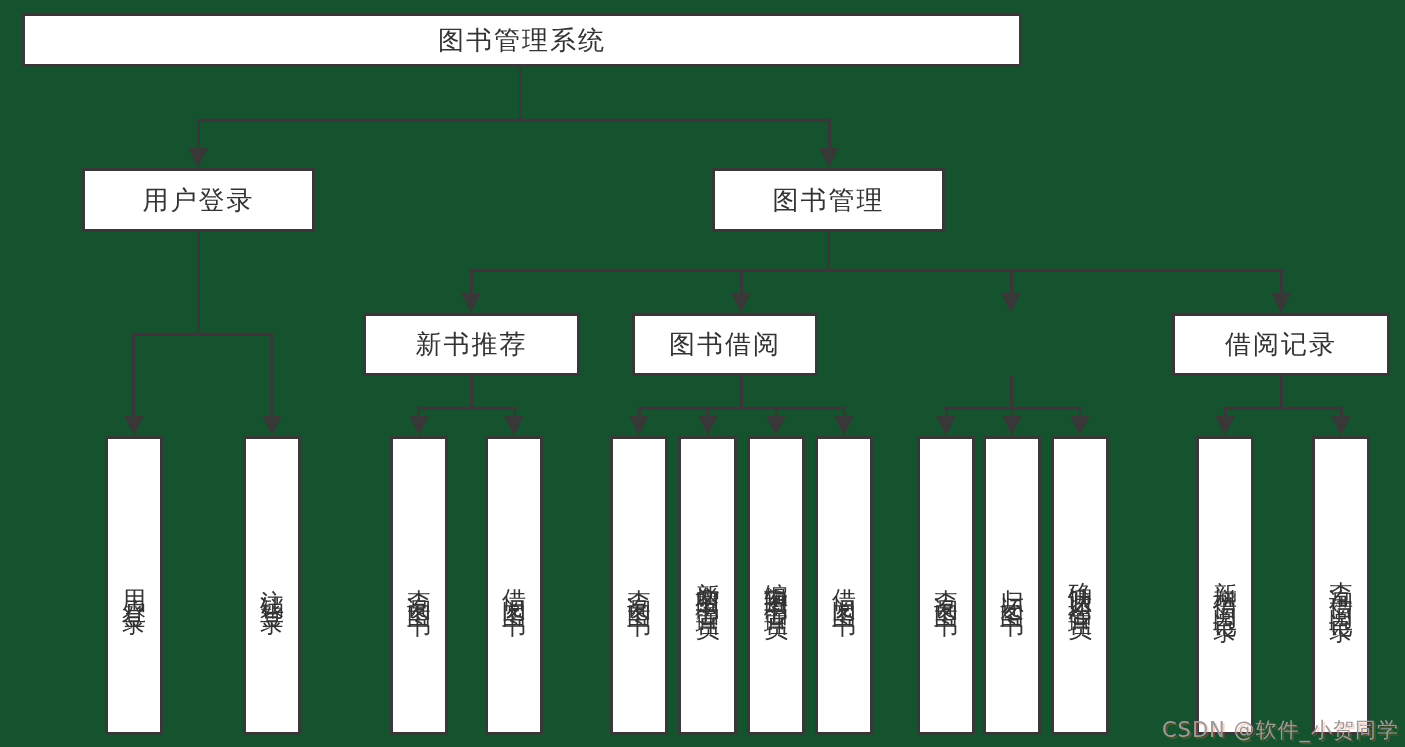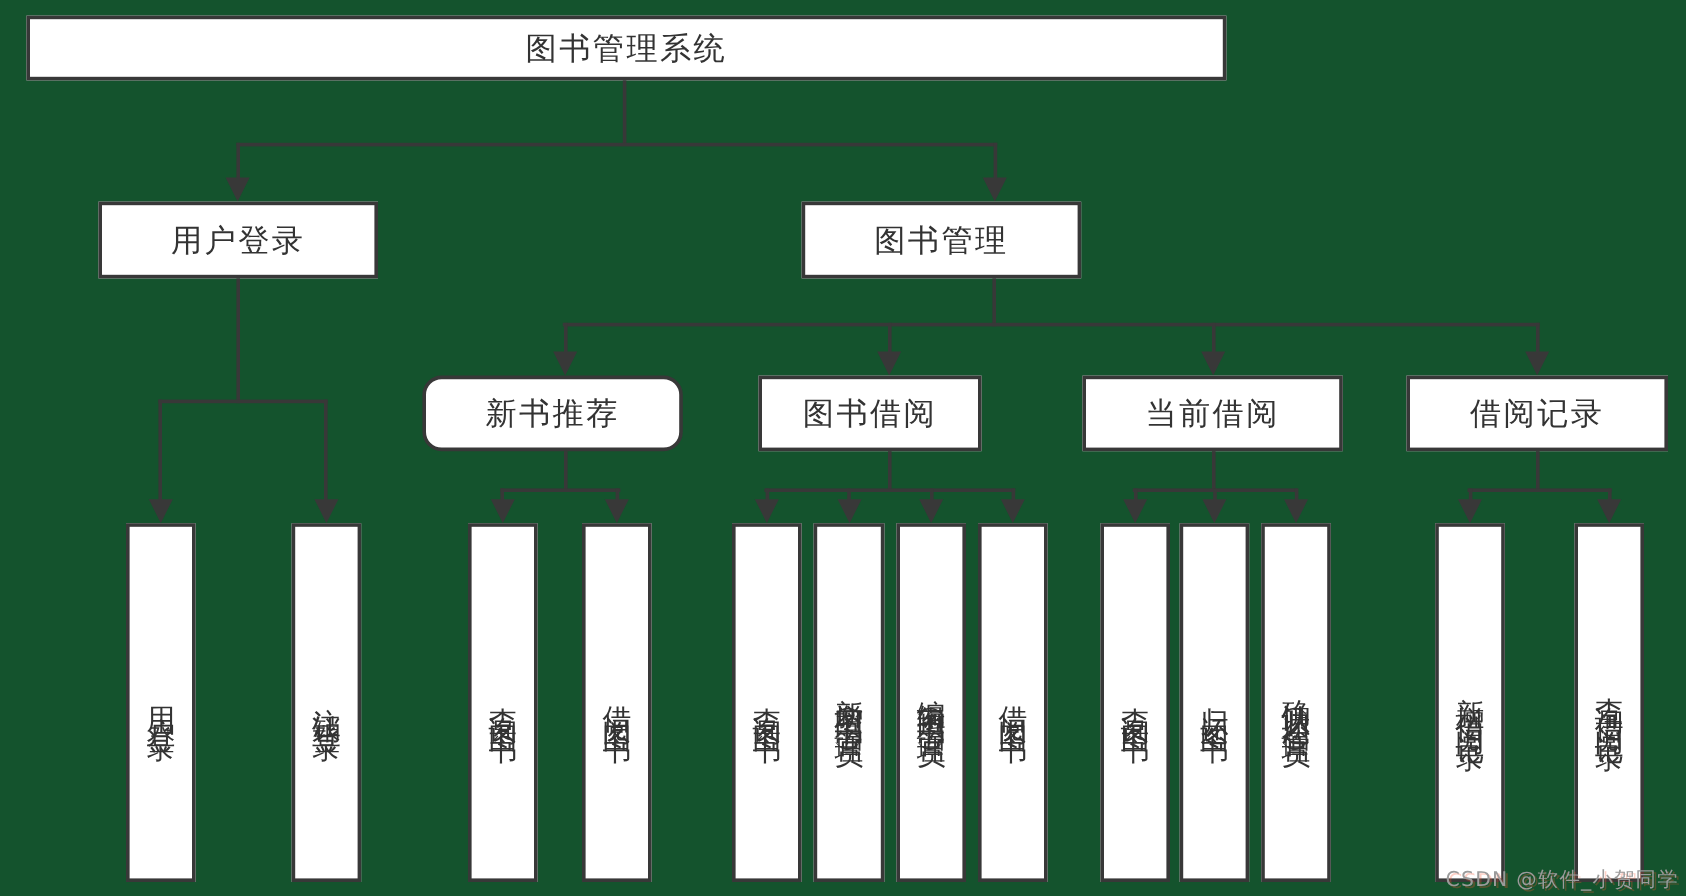--- a/index.html
+++ b/index.html
@@ -17,21 +17,21 @@
     writing-mode:vertical-rl;text-orientation:mixed;letter-spacing:8px;
     line-height:1;white-space:nowrap;
   }
   .ln{position:absolute;background:#383838;}
   .arrow{
     position:absolute;width:0;height:0;
     border-left:10px solid transparent;border-right:10px solid transparent;
     border-top:20px solid #383838;
   }
   .watermark{
-    position:absolute;right:6px;bottom:3px;font-size:17px;color:#9b9b9b;
+    position:absolute;right:6px;bottom:3px;font-size:21px;color:#9b9b9b;
     letter-spacing:1px;text-shadow:2px 2px 0 rgba(252,85,49,0.28);
   }
 </style>
 </head>
 <body>
 
 <div id="stage">
 
   <div class="box" style="left:22px;top:13px;width:1000px;height:54px;">
     <span>图书管理系统</span>
@@ -40,21 +40,21 @@
   <div class="ln" style="left:519px;top:67px;width:3px;height:53px;"></div>
   <div class="ln" style="left:197px;top:119px;width:634px;height:3px;"></div>
   <div class="ln" style="left:197px;top:119px;width:3px;height:31px;"></div>
   <div class="ln" style="left:828px;top:119px;width:3px;height:31px;"></div>
   <div class="arrow" style="left:188px;top:148px;"></div>
   <div class="arrow" style="left:819px;top:148px;"></div>
 
   <div class="box" style="left:82px;top:168px;width:233px;height:64px;">
     <span>用户登录</span>
   </div>
-  <div class="box" style="left:668px;top:168px;width:233px;height:64px;">
+  <div class="box" style="left:712px;top:168px;width:233px;height:64px;">
     <span>图书管理</span>
   </div>
 
   <div class="ln" style="left:197px;top:232px;width:3px;height:104px;"></div>
   <div class="ln" style="left:132px;top:333px;width:141px;height:3px;"></div>
   <div class="ln" style="left:132px;top:333px;width:3px;height:87px;"></div>
   <div class="ln" style="left:270px;top:333px;width:3px;height:87px;"></div>
   <div class="arrow" style="left:123.5px;top:416px;"></div>
   <div class="arrow" style="left:261.5px;top:416px;"></div>
 
@@ -62,28 +62,25 @@
   <div class="ln" style="left:469px;top:269px;width:814px;height:3px;"></div>
   <div class="ln" style="left:469.5px;top:269px;width:3px;height:28px;"></div>
   <div class="ln" style="left:739.5px;top:269px;width:3px;height:28px;"></div>
   <div class="ln" style="left:1009.5px;top:269px;width:3px;height:28px;"></div>
   <div class="ln" style="left:1279.5px;top:269px;width:3px;height:28px;"></div>
   <div class="arrow" style="left:461px;top:293px;"></div>
   <div class="arrow" style="left:731px;top:293px;"></div>
   <div class="arrow" style="left:1001px;top:293px;"></div>
   <div class="arrow" style="left:1271px;top:293px;"></div>
 
-  <div class="box" style="left:352px;top:313px;width:217px;height:63px;border-radius:16px;">
+  <div class="box" style="left:363px;top:313px;width:217px;height:63px;">
     <span>新书推荐</span>
   </div>
   <div class="box" style="left:632px;top:313px;width:186px;height:63px;">
     <span>图书借阅</span>
-  </div>
-  <div class="box" style="left:902px;top:313px;width:217px;height:63px;">
-    <span>当前借阅</span>
   </div>
   <div class="box" style="left:1172px;top:313px;width:218px;height:63px;">
     <span>借阅记录</span>
   </div>
 
   <div class="ln" style="left:469.5px;top:376px;width:3px;height:34px;"></div>
   <div class="ln" style="left:739.5px;top:376px;width:3px;height:34px;"></div>
   <div class="ln" style="left:1009.5px;top:376px;width:3px;height:34px;"></div>
   <div class="ln" style="left:1279.5px;top:376px;width:3px;height:34px;"></div>
 

